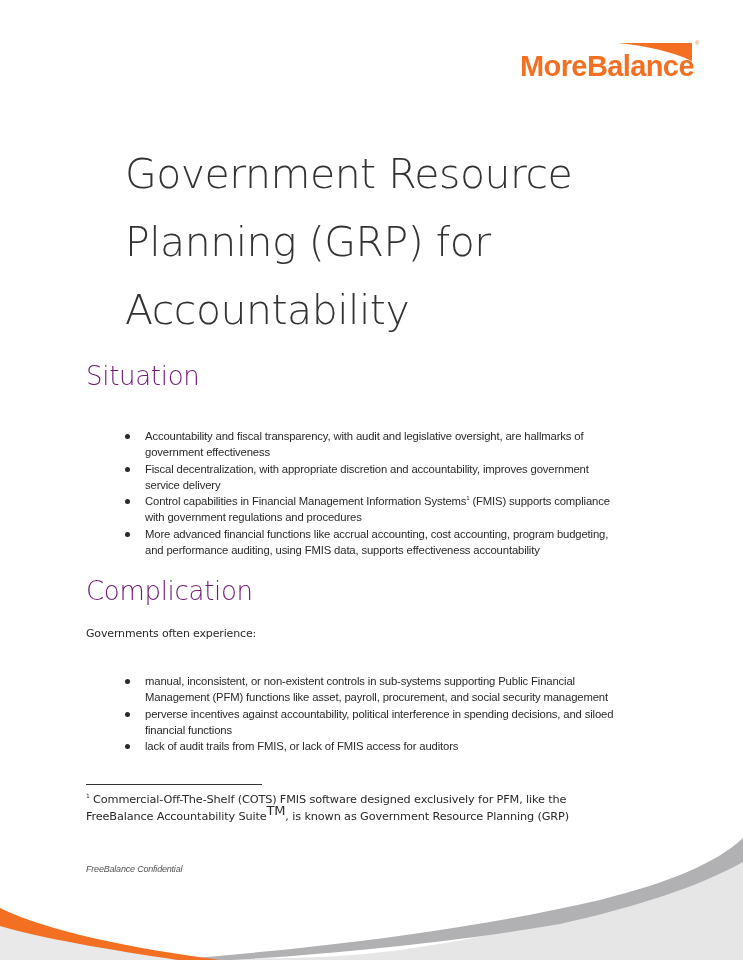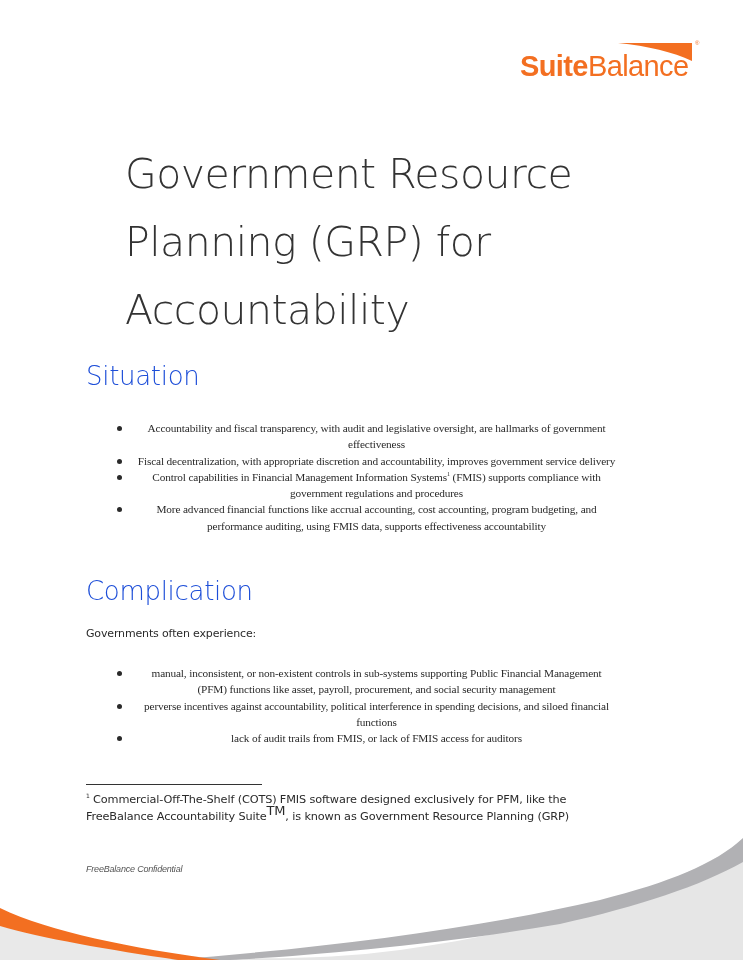--- a/index.html
+++ b/index.html
@@ -38,21 +38,21 @@
       left: 2px;
       top: 9px;
       font-family: "Liberation Sans", sans-serif;
       font-size: 29px;
       color: #f36f21;
       letter-spacing: -0.6px;
       white-space: nowrap;
       line-height: 34px;
     }
     .logo-text .free { font-weight: bold; }
-    .logo-text .balance { font-weight: normal; }
+    .logo-text .balance { font-weight: bold; }
     .logo-reg {
       position: absolute;
       left: 177px;
       top: 0px;
       font-size: 6px;
       color: #f36f21;
       font-family: "Liberation Sans", sans-serif;
     }
 
     
@@ -72,38 +72,37 @@
     .title span { display: block; margin-left: 39px; }
 
     .h2 {
       position: absolute;
       left: 86px;
       margin: 0;
       font-family: "DejaVu Sans", sans-serif;
       font-weight: 200;
       font-size: 26px;
       line-height: 32px;
-      color: #1d4ed8;
+      color: #701a75;
       letter-spacing: -0.3px;
     }
     .h2.situation { top: 360px; }
     .h2.complication { top: 575px; }
 
     ul.bullets {
       position: absolute;
       left: 108px;
       width: 500px;
-      margin: 8px;
+      margin: 16px;
       padding: 0;
       list-style: none;
-      font-family: Liberation Serif, serif;
+      font-family: Liberation Sans, sans-serif;
       font-size: 11.3px;
       line-height: 16.3px;
       color: #2a2a2a;
-      text-align: center;
     }
     ul.bullets li {
       position: relative;
       padding-left: 21px;
       letter-spacing: -0.15px;
     }
     ul.bullets li .dot {
       position: absolute;
       left: 1px;
       top: 6px;
@@ -180,21 +179,21 @@
 <body>
 
 <div class="page">
 
   <div class="logo">
     <svg class="logo-swoosh" width="78" height="20" viewBox="0 0 78 20">
       <path d="M0,1 L74,1 L74,19 C55,10 30,4 0,1 Z" fill="#f36f21"></path>
     </svg>
     <span class="logo-reg">®</span>
     <div class="logo-text">
-      <span class="free">Suite</span><span class="balance">Balance</span>
+      <span class="free">More</span><span class="balance">Balance</span>
     </div>
   </div>
 
   <h1 class="title">
     <span>Government Resource</span>
     <span>Planning (GRP) for</span>
     <span>Accountability</span>
   </h1>
 
   <h2 class="h2 situation">Situation</h2>

